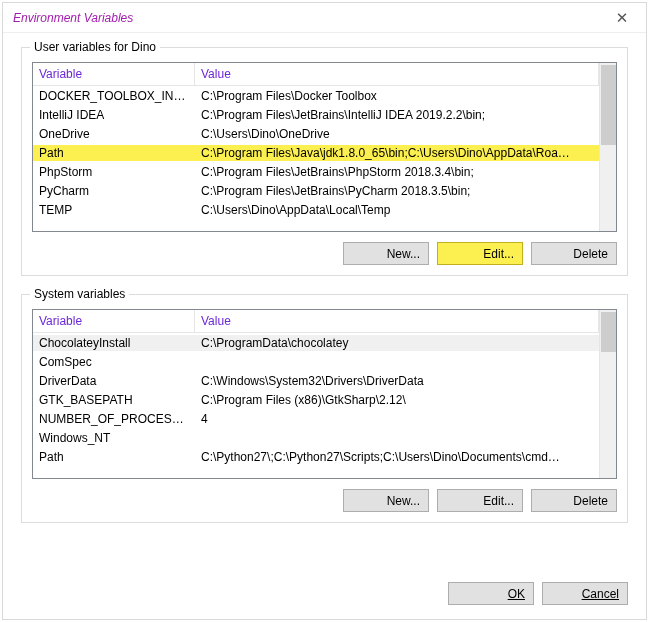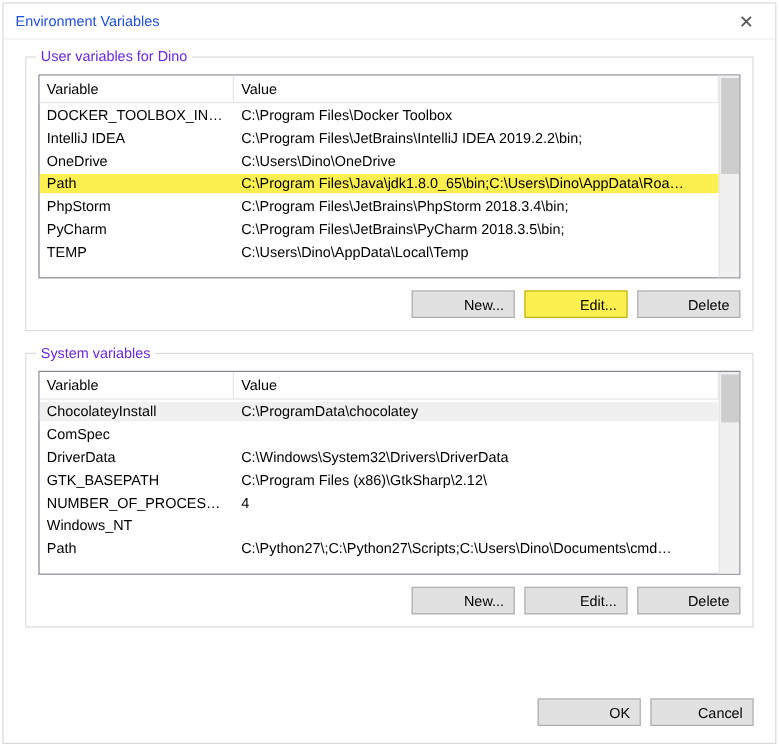--- a/index.html
+++ b/index.html
@@ -22,21 +22,21 @@
     flex-direction: column;
     background: #fff;
   }
   .titlebar {
     height: 30px;
     display: flex;
     align-items: center;
     padding: 0 10px;
     border-bottom: 1px solid #eee;
   }
-  .titlebar .title { flex: 1; color: #1d4ed8; }
+  .titlebar .title { flex: 1; color: #a21caf; font-style: italic; }
   .titlebar .close {
     width: 28px;
     text-align: center;
     font-size: 15px;
     color: #555;
     cursor: default;
   }
   .body {
     padding: 14px 18px 14px 18px;
     flex: 1;
@@ -48,42 +48,42 @@
     margin-bottom: 18px;
     position: relative;
     padding: 14px 10px 10px 10px;
   }
   .group-title {
     position: absolute;
     top: -8px;
     left: 8px;
     background: #fff;
     padding: 0 4px;
-    color: #6d28d9;
+    color: #000000;
   }
   .listwrap {
     border: 1px solid #828790;
     height: 170px;
     display: flex;
     background: #fff;
   }
   .list {
     flex: 1;
     overflow: hidden;
   }
   .headers {
     display: flex;
     border-bottom: 1px solid #e5e5e5;
     background: #fff;
   }
   .h-col {
     padding: 4px 6px;
     border-right: 1px solid #e5e5e5;
     font-weight: normal;
-    color: #000000;
+    color: #6d28d9;
   }
   .h-col.var { width: 162px; flex-shrink: 0; }
   .h-col.val { flex: 1; }
   .rows { }
   .row {
     display: flex;
     height: 19px;
     align-items: center;
     white-space: nowrap;
   }
@@ -138,20 +138,21 @@
   .btn.hl {
     background: #fcf050;
     border-color: #c0b020;
   }
   .footer {
     display: flex;
     justify-content: flex-end;
     gap: 8px;
     margin-top: auto;
     padding-top: 8px;
+    text-decoration: underline;
   }
 </style>
 </head>
 <body>
 
 <div class="window">
   <div class="titlebar">
     <div class="title">Environment Variables</div>
     <div class="close">✕</div>
   </div>

